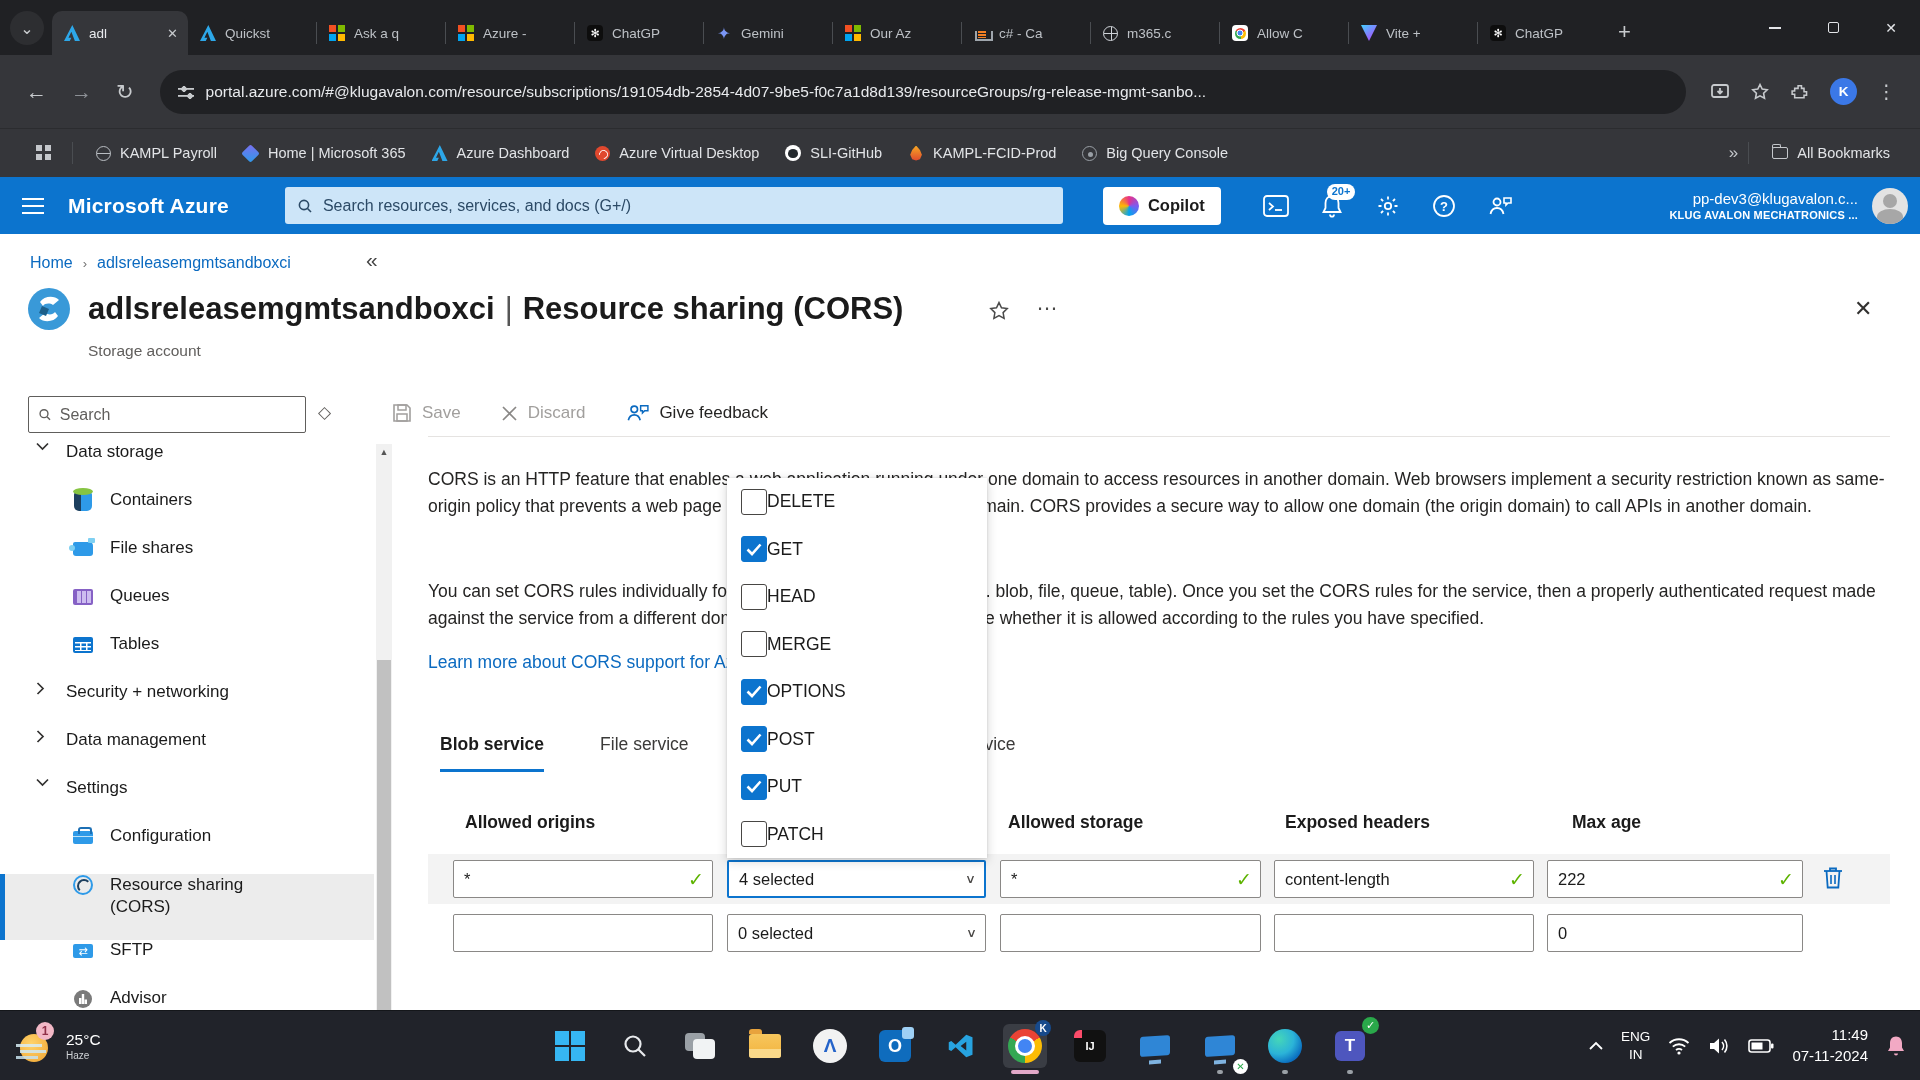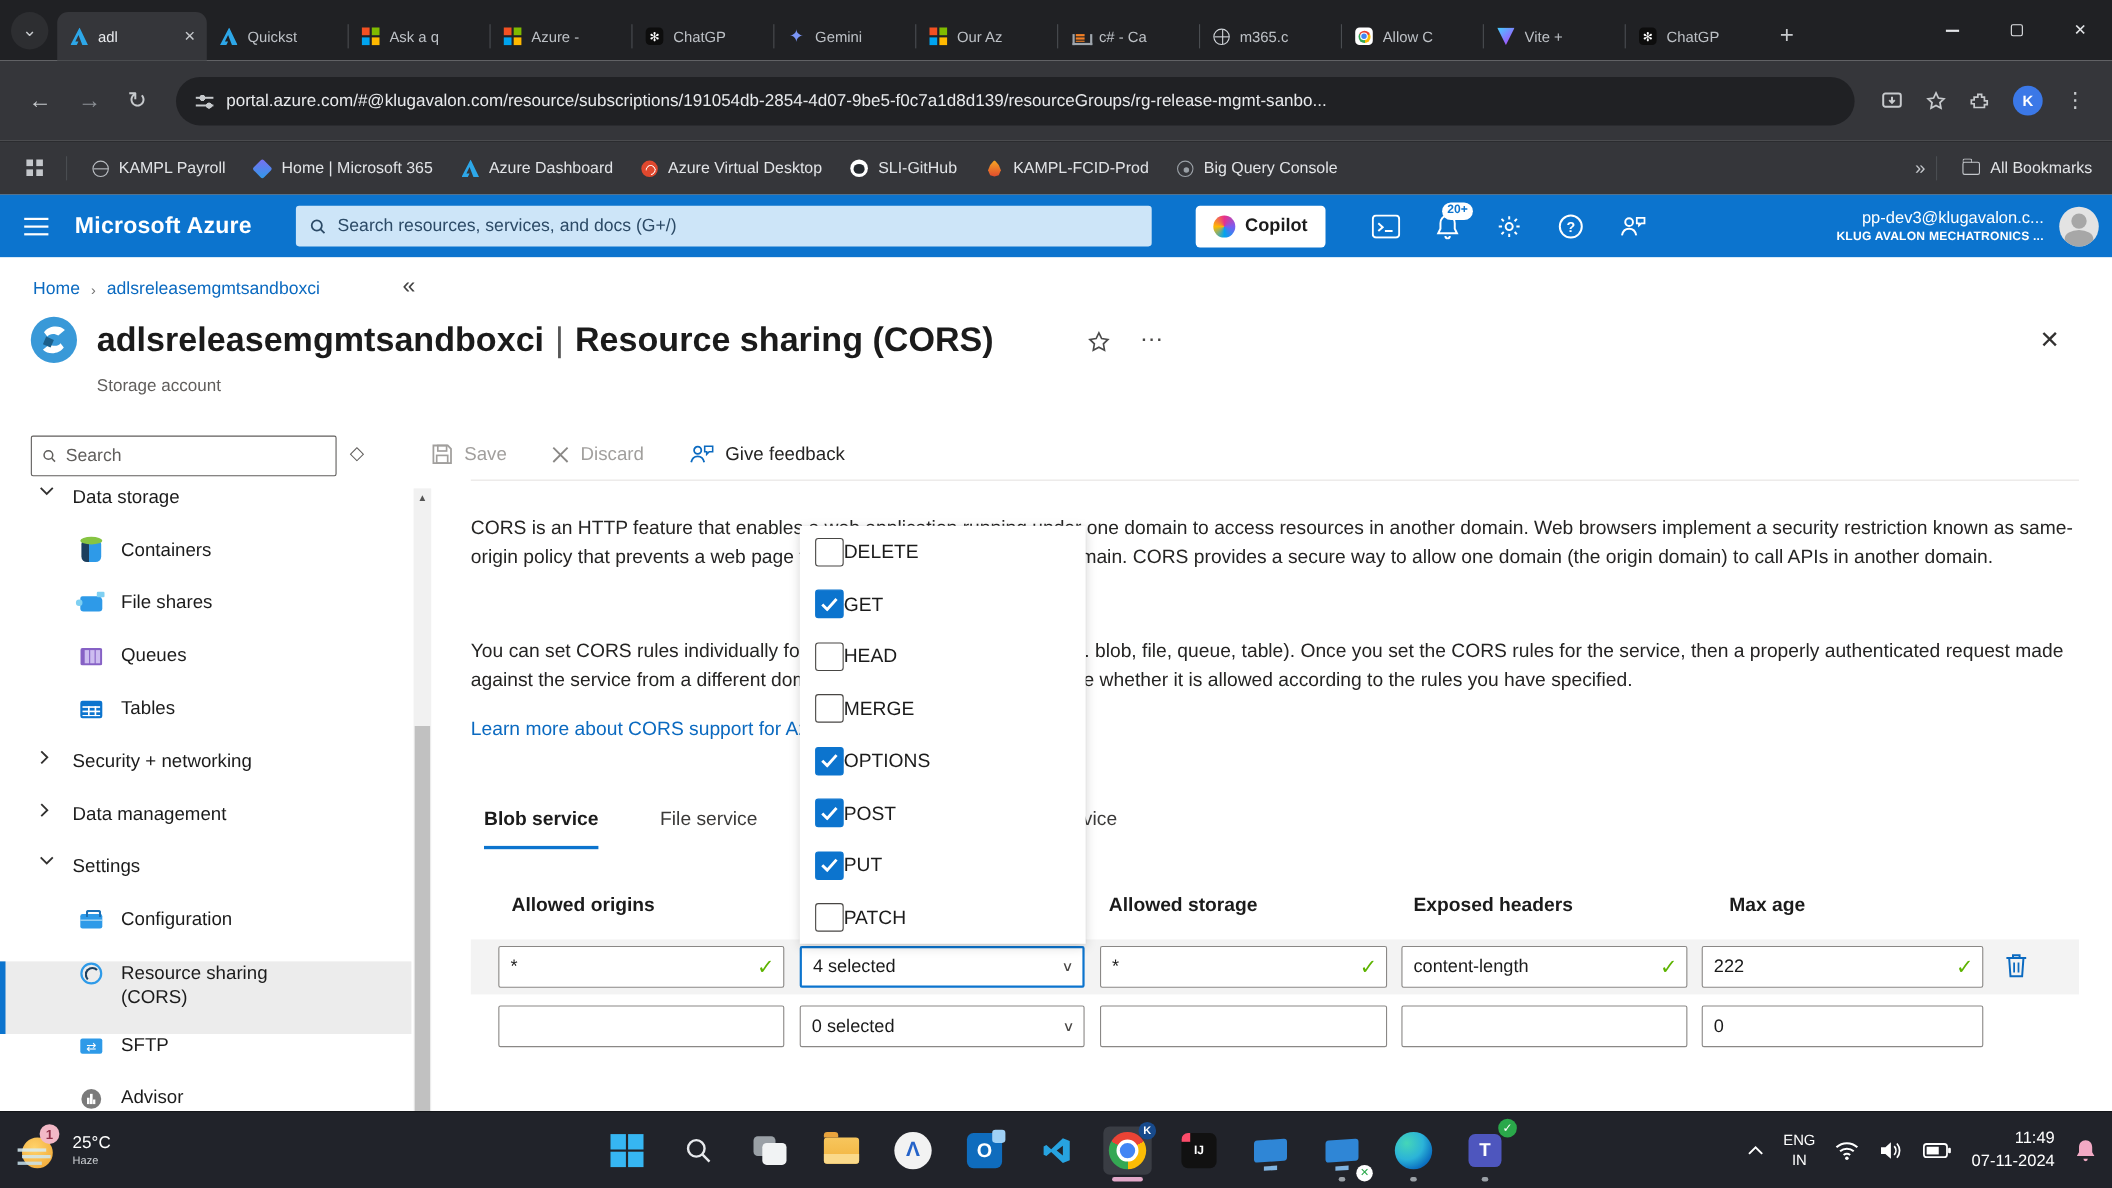--- a/index.html
+++ b/index.html
@@ -48,21 +48,21 @@
   .navg.dim{color:#8d9196}
   .urlpill{height:44px;background:#202124;border-radius:22px;flex:1;margin:0 14px;display:flex;align-items:center;padding:0 18px;min-width:0}
   .urltext{color:#e8eaed;font-size:15.5px;white-space:nowrap;overflow:hidden;margin-left:12px}
   .tuneicon{width:16px;height:14px;flex:0 0 auto;
     background:linear-gradient(#c7cacd,#c7cacd) 0 3px/16px 1.8px no-repeat,linear-gradient(#c7cacd,#c7cacd) 0 10px/16px 1.8px no-repeat,
     radial-gradient(circle,#c7cacd 2.6px,transparent 3px) 2px -3px/8px 14px no-repeat,radial-gradient(circle,#c7cacd 2.6px,transparent 3px) 8px 4px/8px 14px no-repeat}
   .tbicon{color:#c7cacd;margin:0 10px;flex:0 0 auto;display:flex;align-items:center;justify-content:center}
   .kavatar{width:27px;height:27px;border-radius:50%;background:#3b78e7;color:#fff;font-size:13.5px;font-weight:700;display:flex;align-items:center;justify-content:center}
 
   
-  .bookmarks{position:absolute;left:0;top:128px;width:1920px;height:49px;background:#35363a;border-top:1px solid #2b2c2f;display:flex;align-items:center;padding:0 14px;color:#e2e4e7;font-size:14.5px}
+  .bookmarks{position:absolute;left:0;top:128px;width:1920px;height:49px;background:#35363a;border-top:1px solid #2b2c2f;display:flex;align-items:center;padding:0 26px;color:#e2e4e7;font-size:14.5px}
   .bmapps{width:16px;height:16px;margin:0 10px;
     background:linear-gradient(#c4c7cb,#c4c7cb) 0 0/6px 6px no-repeat,linear-gradient(#c4c7cb,#c4c7cb) 9px 0/6px 6px no-repeat,
     linear-gradient(#c4c7cb,#c4c7cb) 0 9px/6px 6px no-repeat,linear-gradient(#c4c7cb,#c4c7cb) 9px 9px/6px 6px no-repeat}
   .bmdiv{width:1px;height:22px;background:#4a4d51;margin:0 10px}
   .bmitem{display:flex;align-items:center;gap:9px;margin:0 13px;white-space:nowrap}
   .bmico{width:16px;height:16px;flex:0 0 auto;display:inline-flex;align-items:center;justify-content:center;position:relative}
   .bm-globe{border:1.6px solid #b9bdc2;border-radius:50%;width:15px;height:15px;background:linear-gradient(#b9bdc2,#b9bdc2) 0 6px/15px 1.4px no-repeat}
   .bm-gem{width:13px;height:13px;background:linear-gradient(135deg,#7a6ff0,#2e9ae8);transform:rotate(45deg);border-radius:2px}
   .bm-avd{width:15px;height:15px;border-radius:50%;background:#e0482e}
   .bm-avd:after{content:"";position:absolute;left:4px;top:4px;width:7px;height:7px;border:1.6px solid #fff;border-radius:50%;border-bottom-color:transparent;transform:rotate(40deg)}
@@ -72,21 +72,21 @@
   .bm-bq{width:15px;height:15px;border-radius:50%;border:1.8px solid #9aa0a6}
   .bm-bq:after{content:"";position:absolute;left:5px;top:5px;width:5px;height:5px;border-radius:50%;background:#9aa0a6}
   .bm-folder{width:16px;height:12px;border:1.6px solid #c4c7cb;border-radius:2px;position:relative}
   .bm-folder:before{content:"";position:absolute;left:-1px;top:-4px;width:7px;height:3px;border:1.6px solid #c4c7cb;border-bottom:none;border-radius:2px 2px 0 0}
   .bmchev{margin-left:auto;color:#c4c7cb;font-size:17px}
 
   
   .aznav{position:absolute;left:0;top:177px;width:1920px;height:57px;background:#0c74ce;display:flex;align-items:center;color:#fff}
   .hamb{width:22px;height:16px;margin:0 24px 0 22px;
     background:linear-gradient(#fff,#fff) 0 0/22px 2.4px no-repeat,linear-gradient(#fff,#fff) 0 7px/22px 2.4px no-repeat,linear-gradient(#fff,#fff) 0 14px/22px 2.4px no-repeat}
-  .azbrand{font-size:21px;font-weight:700;letter-spacing:.2px;margin-right:40px;white-space:nowrap}
+  .azbrand{font-size:21px;font-weight:700;letter-spacing:.2px;margin-right:56px;white-space:nowrap}
   .azsearch{width:778px;height:37px;background:#cde5f8;border-radius:3px;display:flex;align-items:center;padding:0 12px;color:#2c4a66;font-size:16px;gap:10px}
   .copilot{height:38px;background:#fff;border-radius:4px;display:flex;align-items:center;gap:9px;padding:0 16px;margin-left:40px;color:#1b1b1b;font-size:16.5px;font-weight:600}
   .cplogo{width:20px;height:20px;border-radius:50%;background:conic-gradient(#e8308a,#7b5cf0,#00a4ef,#ffb900,#e8308a)}
   .aznavicons{display:flex;align-items:center;gap:30px;margin-left:42px}
   .aznavicon{position:relative;display:flex;align-items:center;justify-content:center;width:26px;height:26px}
   .badge20{position:absolute;top:-9px;left:8px;background:#fff;color:#0c74ce;font-size:11px;font-weight:700;border-radius:9px;padding:1.5px 5px;line-height:1.2}
   .azuser{margin-left:auto;text-align:right;margin-right:14px;line-height:1.3}
   .azemail{font-size:15px}
   .azorg{font-size:11px;font-weight:700;letter-spacing:.2px}
   .azavatar{width:36px;height:36px;border-radius:50%;background:#e3e3e3;margin-right:12px;position:relative;overflow:hidden}

